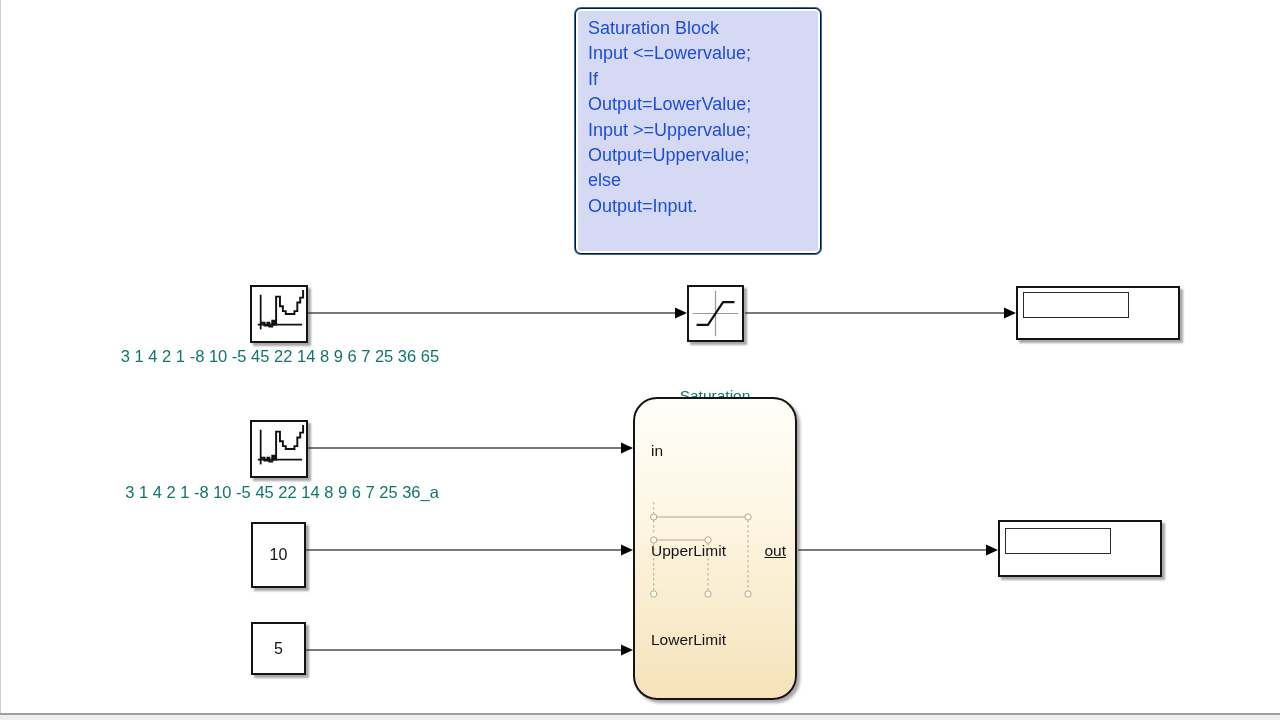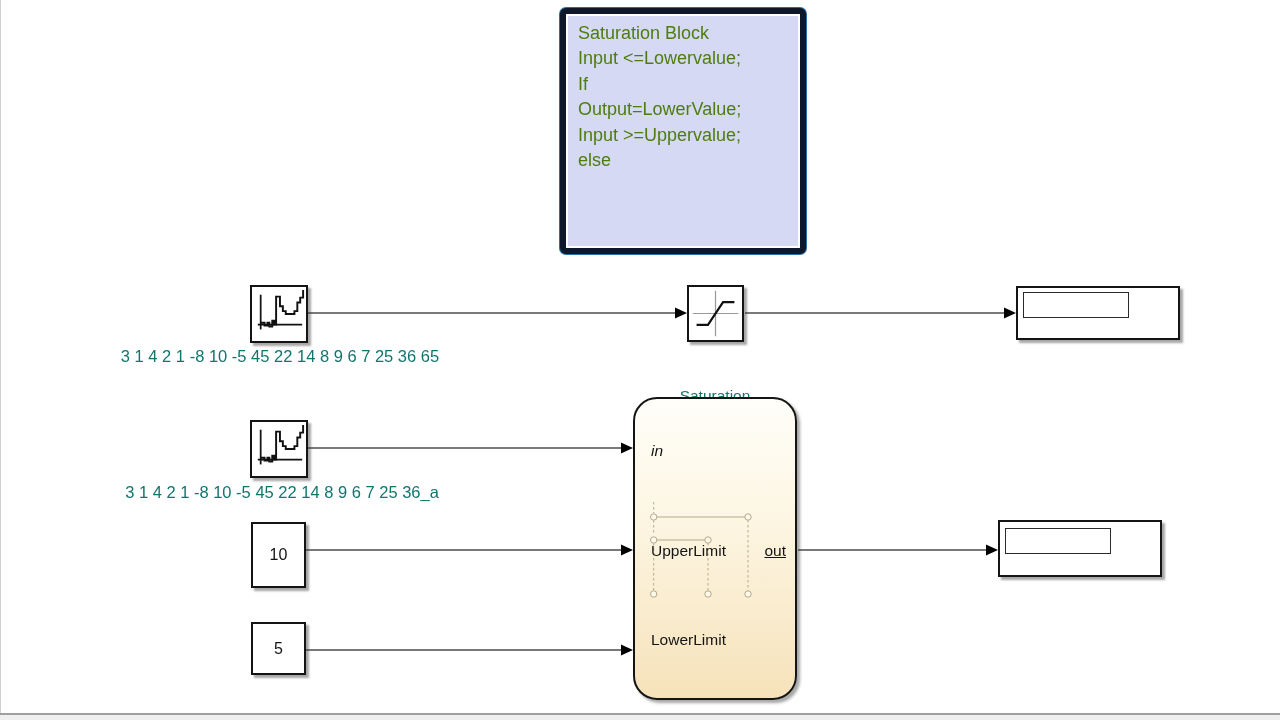--- a/index.html
+++ b/index.html
@@ -12,27 +12,27 @@
   }
   #canvas { position:absolute; left:0; top:0; width:1280px; height:720px; background:#ffffff; }
 
   
   .left-edge { position:absolute; left:0; top:0; width:1px; height:713px; background:#cfcfcf; }
   .bottom-sep { position:absolute; left:0; top:713px; width:1280px; height:2px; background:#9f9f9f; }
   .bottom-strip { position:absolute; left:0; top:715px; width:1280px; height:5px; background:#efefef; }
 
   
   .annotation {
-    position:absolute; left:560px; top:8px; width:246px; height:246px;
+    position:absolute; left:575px; top:8px; width:246px; height:246px;
     background:#d6d9f3;
-    border:6px solid #0f172a;
+    border:1px solid #0f172a;
     border-radius:6px;
     box-shadow:0 0 0 1px #2a6ea8, inset 0 0 0 2px #ffffff;
     padding:7px 6px 0 12px;
-    color:#4d7c0f;
+    color:#1d4ed8;
     font-size:18px;
     line-height:25.4px;
     white-space:nowrap;
     overflow:hidden;
   }
 
   
   .blk {
     position:absolute; background:#ffffff;
     border:2px solid #141414;
@@ -97,21 +97,23 @@
       <path d="M998,550 L986,544.5 L986,555.5 Z"></path>
     </g>
   </svg>
 
   <div class="annotation">
     <div>Saturation Block</div>
     <div>Input &lt;=Lowervalue;</div>
     <div>If</div>
     <div>Output=LowerValue;</div>
     <div>Input &gt;=Uppervalue;</div>
+    <div>Output=Uppervalue;</div>
     <div>else</div>
+    <div>Output=Input.</div>
   </div>
 
   <div class="blk" style="left:250px; top:285px; width:58px; height:58px;">
     <svg width="54" height="54" viewBox="0 0 56 56">
       <path d="M9,8 V44" stroke="#111" stroke-width="1.8" fill="none"></path>
       <path d="M6,39 H52" stroke="#111" stroke-width="1.8" fill="none"></path>
       <path d="M9,37 h4 v3 h3 v-3 h2 v4 h3 v-6 h2 v4 h2 v-29 h4 v10 h3 v5 h3 v3 h9 v-3 h3 v-9 h3 v-5 h3 v-8" stroke="#111" stroke-width="2" fill="none"></path>
     </svg>
   </div>
   <div class="block-label" style="left:70px; top:347px; width:420px;">3 1 4 2 1 -8 10 -5 45 22 14 8 9 6 7 25 36 65</div>
@@ -158,21 +160,21 @@
       <g stroke="#b4a98c" stroke-width="1" fill="#fdf8ea">
         <circle cx="18.7" cy="118" r="3.2"></circle>
         <circle cx="18.7" cy="141" r="3.2"></circle>
         <circle cx="18.7" cy="195" r="3.2"></circle>
         <circle cx="113" cy="118" r="3.2"></circle>
         <circle cx="113" cy="195" r="3.2"></circle>
         <circle cx="73" cy="141" r="3.2"></circle>
         <circle cx="73" cy="195" r="3.2"></circle>
       </g>
     </svg>
-    <div class="port-label" style="left:16px; top:43px;font-style:italic;">in</div>
+    <div class="port-label" style="left:16px; top:43px;">in</div>
     <div class="port-label" style="left:16px; top:143px;">UpperLimit</div>
     <div class="port-label" style="left:16px; top:232px;">LowerLimit</div>
     <div class="port-label" style="right:9px; top:143px;text-decoration:underline;">out</div>
   </div>
 
   <div class="blk" style="left:998px; top:520px; width:164px; height:57px; border-width:2.2px;">
     <div class="display-inner" style="top:6px;"></div>
   </div>
 
 </div>

